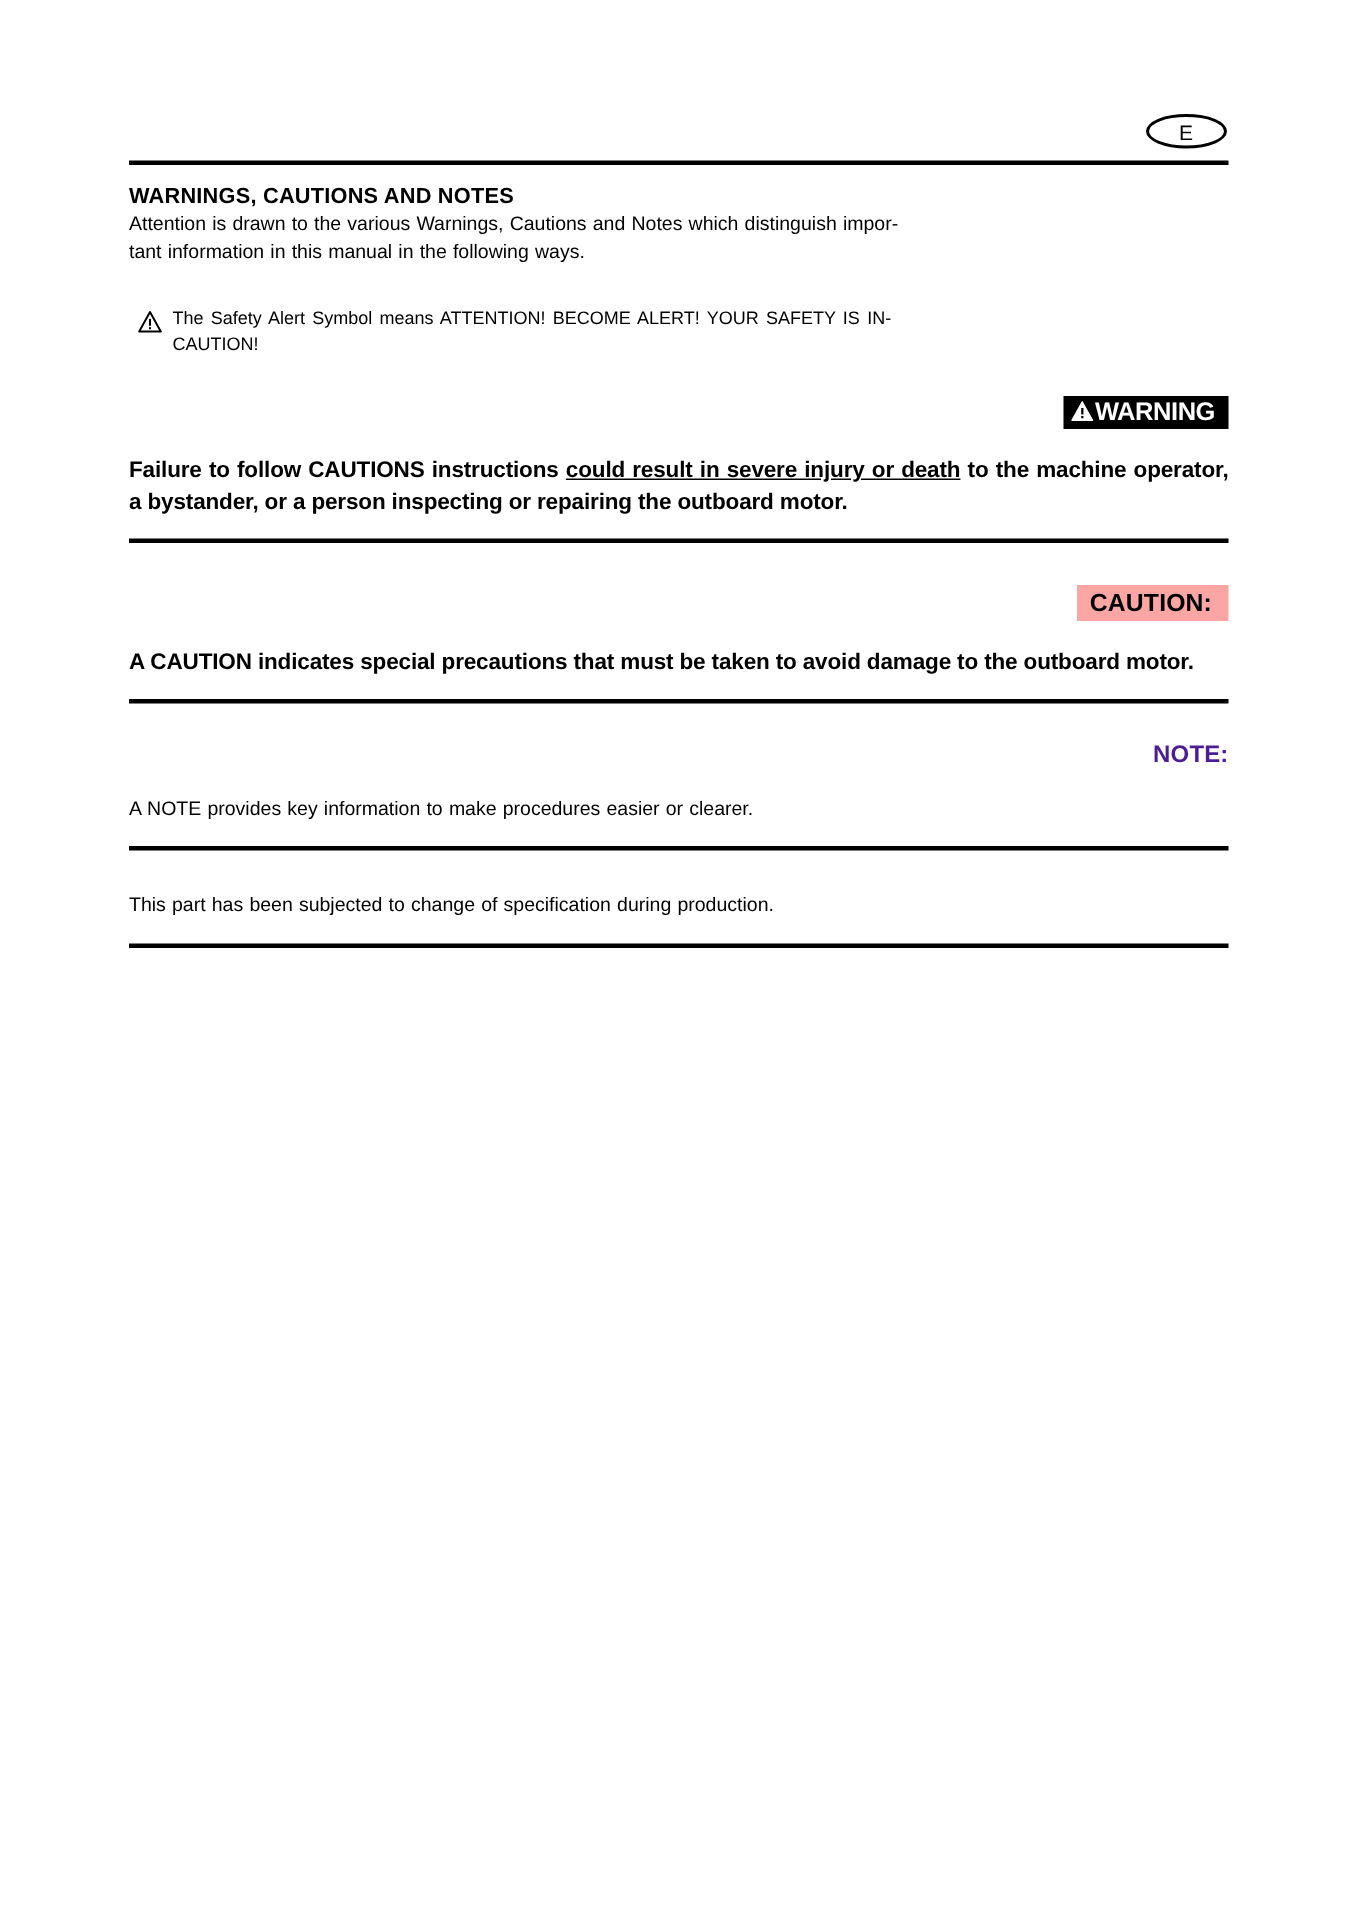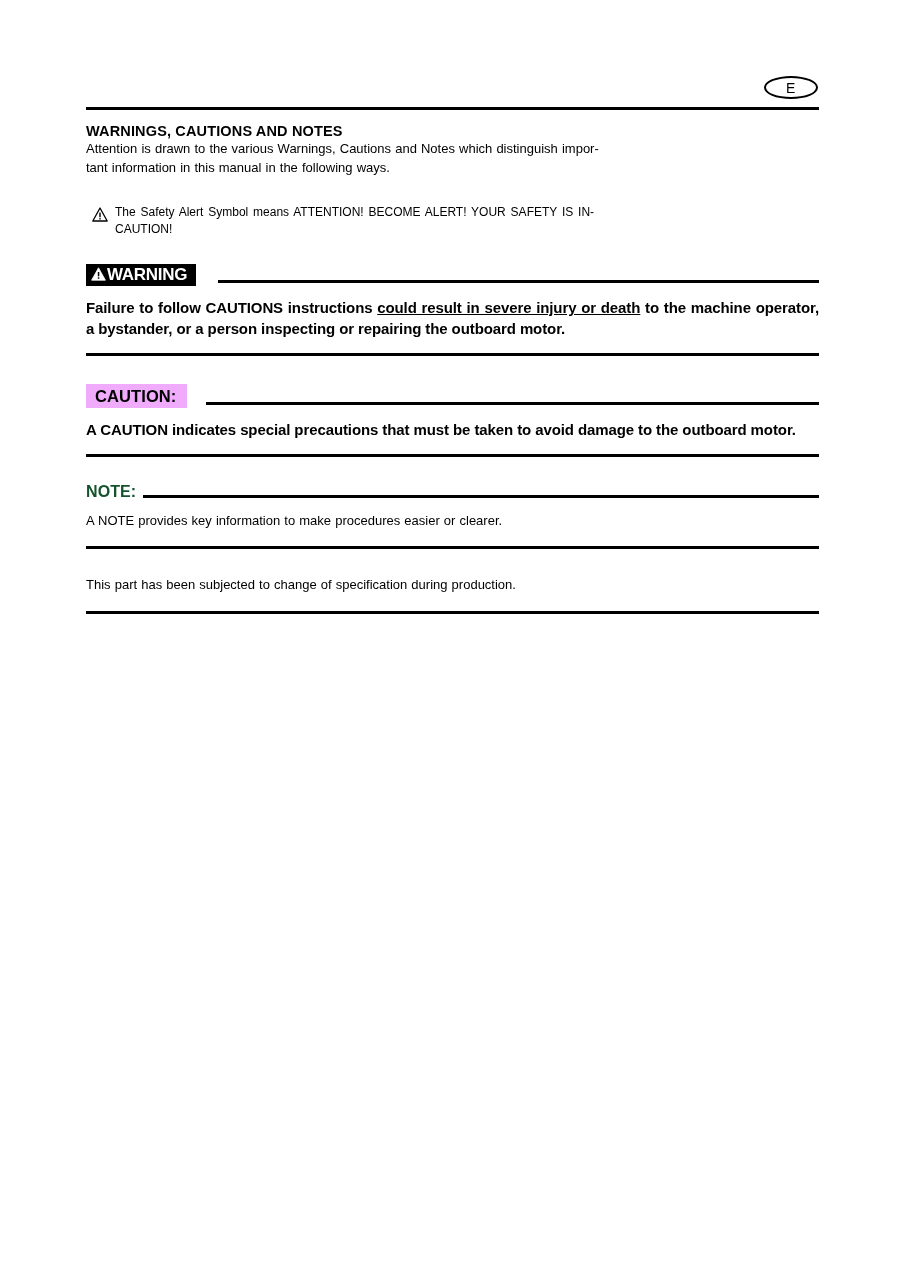--- a/index.html
+++ b/index.html
@@ -103,49 +103,50 @@
     display: block;
     text-align: left;
     word-spacing: normal;
   }
 
   
   .label-row {
     display: flex;
     align-items: flex-end;
     width: 100%;
+    flex-direction: column;
   }
   .warn-badge {
     background: #000;
     color: #fff;
     font-weight: bold;
     font-size: 17px;
     letter-spacing: -0.3px;
     padding: 2px 9px 3px 5px;
     display: flex;
     align-items: center;
     line-height: 1;
     flex: 0 0 auto;
   }
   .warn-badge .tri-w {
     margin-right: 1px;
     display: inline-flex;
   }
   .caution-badge {
-    background: #f0abfc;
+    background: #fca5a5;
     color: #000;
     font-weight: bold;
     font-size: 16.5px;
     letter-spacing: 0.1px;
     padding: 3px 11px 3px 9px;
     line-height: 1.1;
     flex: 0 0 auto;
   }
   .plain-badge {
-    color: #14532d;
+    color: #4c1d95;
     font-weight: bold;
     font-size: 16px;
     line-height: 1.1;
     flex: 0 0 auto;
     letter-spacing: 0.1px;
   }
   .label-line {
     flex: 1 1 auto;
     height: 0;
     border-top: 3px solid #000;

